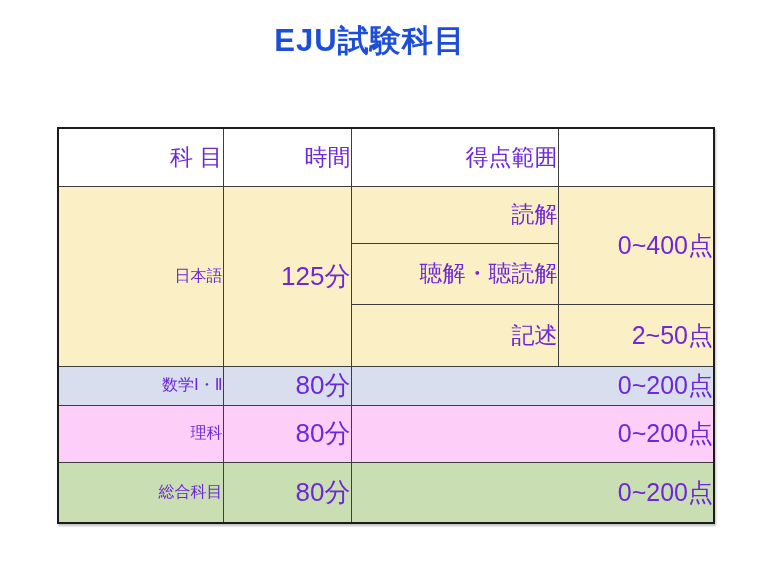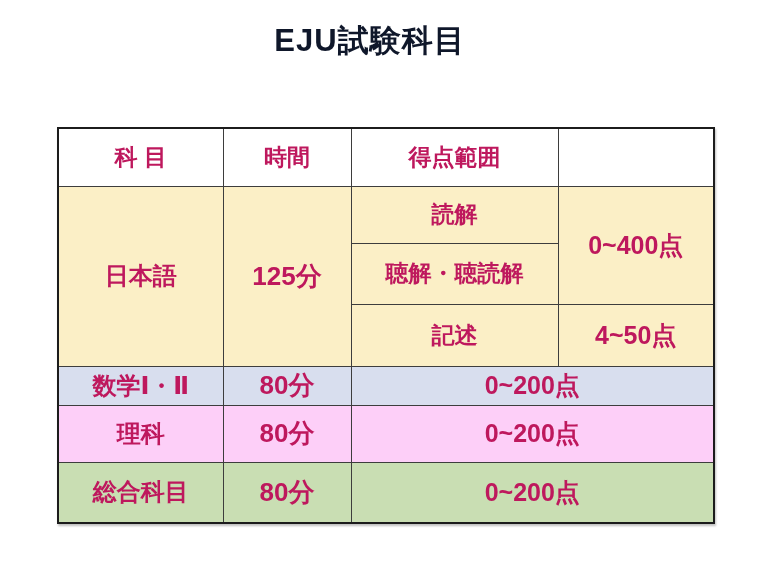--- a/index.html
+++ b/index.html
@@ -17,52 +17,52 @@
   }
   .title {
     position: absolute;
     top: 20px;
     left: 0;
     width: 740px;
     margin: 0;
     text-align: center;
     font-size: 31px;
     font-weight: bold;
-    color: #0f172a;
+    color: #1d4ed8;
     letter-spacing: 1px;
   }
   table.eju-table {
     position: absolute;
     left: 57px;
     top: 127px;
     width: 656px;
     border-collapse: collapse;
     table-layout: fixed;
     border: 2px solid #1c1c1c;
     box-shadow: 1px 2px 2px rgba(0,0,0,0.25);
   }
   table.eju-table th,
   table.eju-table td {
     border: 1.5px solid #3d3d3d;
     padding: 0;
-    color: #be185d;
-    font-weight: bold;
-    text-align: center;
+    color: #6d28d9;
+    font-weight: normal;
+    text-align: right;
     vertical-align: middle;
     overflow: hidden;
   }
   tr.row-h   { height: 58px; }
   tr.row-r1  { height: 57px; }
   tr.row-r2  { height: 61px; }
   tr.row-r3  { height: 62px; }
   tr.row-r4  { height: 39px; }
   tr.row-r5  { height: 57px; padding-left: 22px; }
   tr.row-r6  { height: 61px; }
   th.c-head  { background: #ffffff; font-size: 23px; }
-  td.c-subj  { font-size: 24px; }
+  td.c-subj  { font-size: 16px; }
   td.c-time  { font-size: 26px; }
   td.c-sec   { font-size: 23px; text-align: left; padding-left: 9px; }
   td.c-score { font-size: 25px; margin-left: 42px; }
 </style>
 </head>
 <body>
 
 <div class="stage">
 
   <h1 class="title">EJU試験科目</h1>
@@ -87,21 +87,21 @@
         <td class="c-subj" rowspan="3" style="background-color: rgb(251, 239, 198);">日本語</td>
         <td class="c-time" rowspan="3" style="background-color: rgb(251, 239, 198);">125分</td>
         <td class="c-sec" style="background-color: rgb(251, 239, 198);">読解</td>
         <td class="c-score" rowspan="2" style="background-color: rgb(251, 239, 198);">0~400点</td>
       </tr>
       <tr class="row-r2">
         <td class="c-sec" style="background-color: rgb(251, 239, 198);">聴解・聴読解</td>
       </tr>
       <tr class="row-r3">
         <td class="c-sec" style="background-color: rgb(251, 239, 198);">記述</td>
-        <td class="c-score" style="background-color: rgb(251, 239, 198);">4~50点</td>
+        <td class="c-score" style="background-color: rgb(251, 239, 198);">2~50点</td>
       </tr>
 
       <tr class="row-r4">
         <td class="c-subj" style="background-color: rgb(216, 222, 238);">数学Ⅰ・Ⅱ</td>
         <td class="c-time" style="background-color: rgb(216, 222, 238);">80分</td>
         <td class="c-score" colspan="2" style="background-color: rgb(216, 222, 238);">0~200点</td>
       </tr>
 
       <tr class="row-r5">
         <td class="c-subj" style="background-color: rgb(253, 207, 248);">理科</td>

